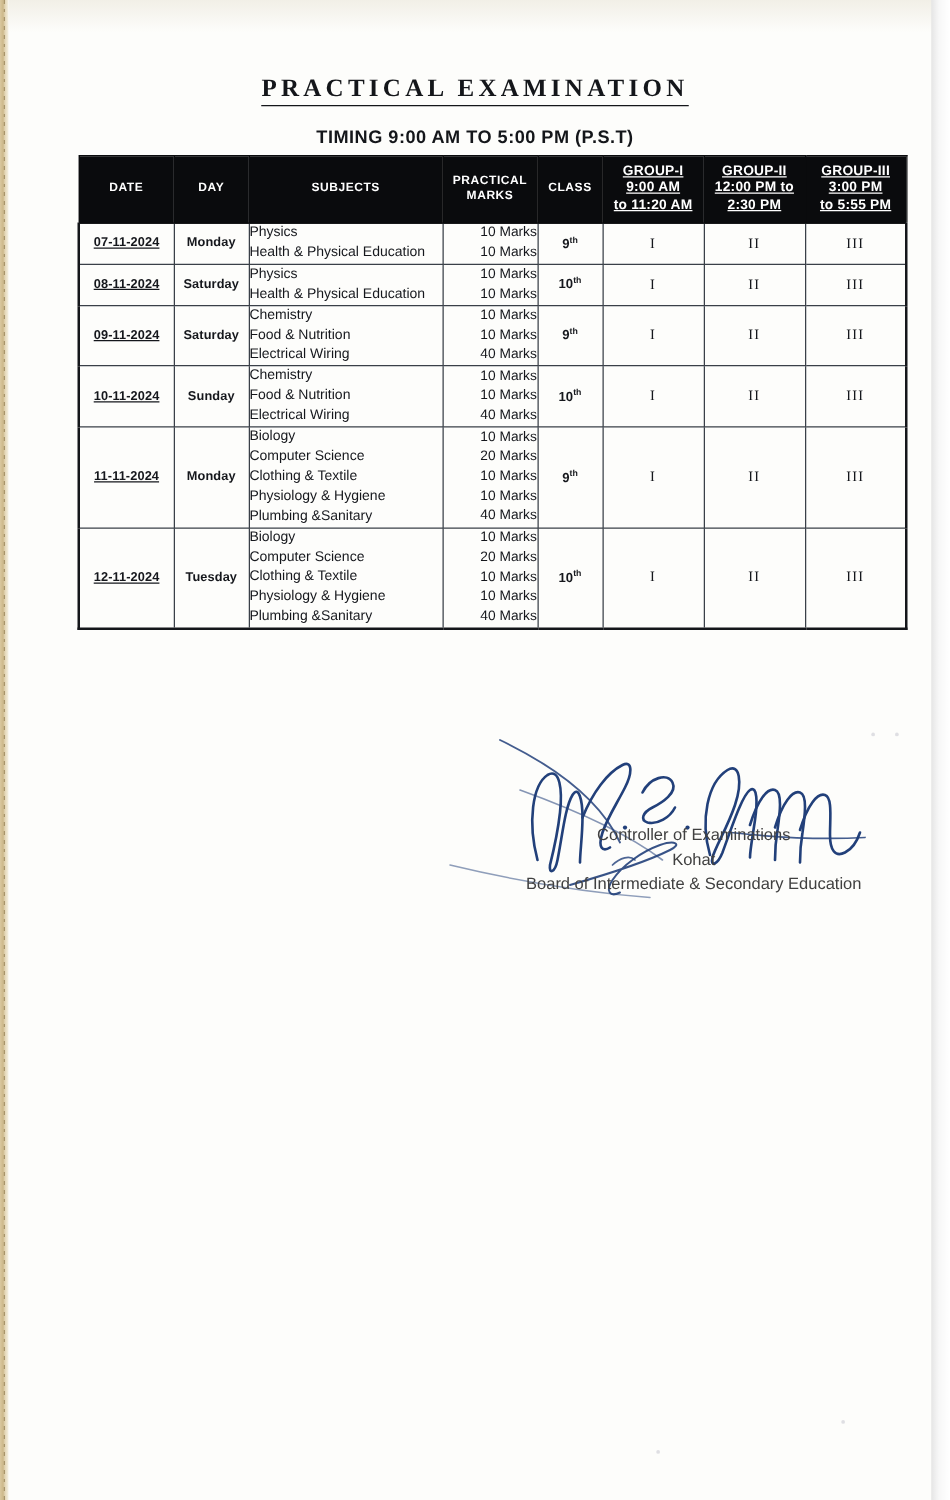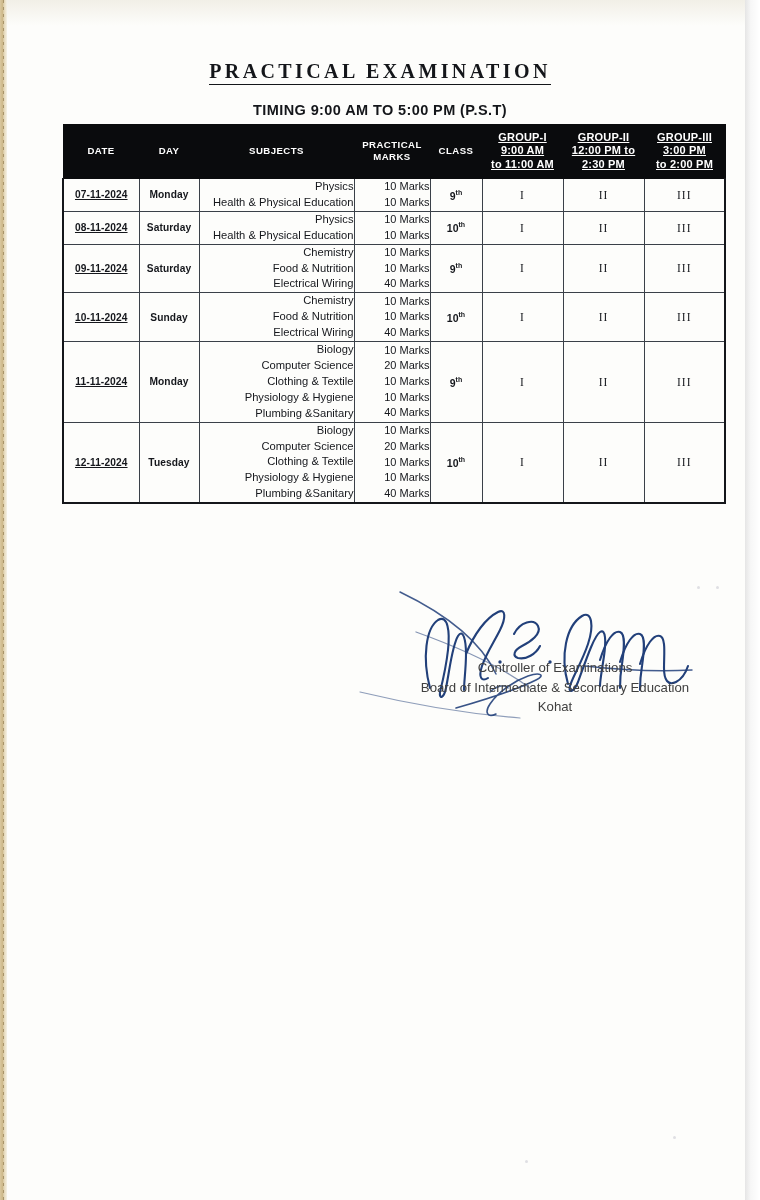--- a/index.html
+++ b/index.html
@@ -118,21 +118,20 @@
   td.c-date, td.c-day {
     text-align: center;
     font-size: 10.2px;
     font-weight: bold;
     letter-spacing: .1px;
   }
   td.c-subjects {
     padding: 6px 0 6px 9px;
     font-size: 11.2px;
     line-height: 1.42;
-    text-align: right;
   }
   td.c-marks {
     text-align: right;
     font-size: 11px;
     line-height: 1.42;
     padding: 6px 0;
   }
   td.c-class {
     text-align: center;
     font-size: 10.5px;
@@ -206,31 +205,31 @@
         <th>DAY</th>
         <th>SUBJECTS</th>
         <th>
           <span class="grp-name">PRACTICAL</span>
           <span class="grp-name">MARKS</span>
         </th>
         <th>CLASS</th>
         <th class="grp">
           <span class="grp-name">GROUP-I</span>
           <span class="grp-time">9:00 AM</span>
-          <span class="grp-time">to 11:00 AM</span>
+          <span class="grp-time">to 11:20 AM</span>
         </th>
         <th class="grp">
           <span class="grp-name">GROUP-II</span>
           <span class="grp-time">12:00 PM to</span>
           <span class="grp-time">2:30 PM</span>
         </th>
         <th class="grp">
           <span class="grp-name">GROUP-III</span>
           <span class="grp-time">3:00 PM</span>
-          <span class="grp-time">to 2:00 PM</span>
+          <span class="grp-time">to 5:55 PM</span>
         </th>
       </tr>
     </thead>
     <tbody id="schedule-body">
         <tr>
           <td class="c-date">07-11-2024</td>
           <td class="c-day">Monday</td>
           <td class="c-subjects">
             <span class="subj-line">Physics</span>
             <span class="subj-line">Health &amp; Physical Education</span>
@@ -373,20 +372,20 @@
                C 214 93, 198 104, 190 116 C 184 125, 188 130, 196 126" stroke-width="1.6" opacity=".9"></path>
       <path d="M190 104 C 196 98, 204 96, 208 100" stroke-width="1.4" opacity=".8"></path>
       <path d="M285 78 C 320 82, 356 84, 392 82" stroke-width="1.4" opacity=".85"></path>
       <path d="M116 44 C 166 62, 206 82, 230 100" stroke-width="1.3" opacity=".55"></path>
     </g>
   </svg>
 </div>
 
 <div class="sign-block">
   <span class="ln">Controller of Examinations</span>
+  <span class="ln">Kohat</span>
   <span class="ln">Board of Intermediate &amp; Secondary Education</span>
-  <span class="ln">Kohat</span>
 </div>
 
 <div class="speck" style="left:697px; top:586px; width:3px; height:3px;"></div>
 <div class="speck" style="left:716px; top:586px; width:3px; height:3px;"></div>
 <div class="speck" style="left:673px; top:1136px; width:3px; height:3px;"></div>
 <div class="speck" style="left:525px; top:1160px; width:3px; height:3px;"></div>
 
 </body></html>

